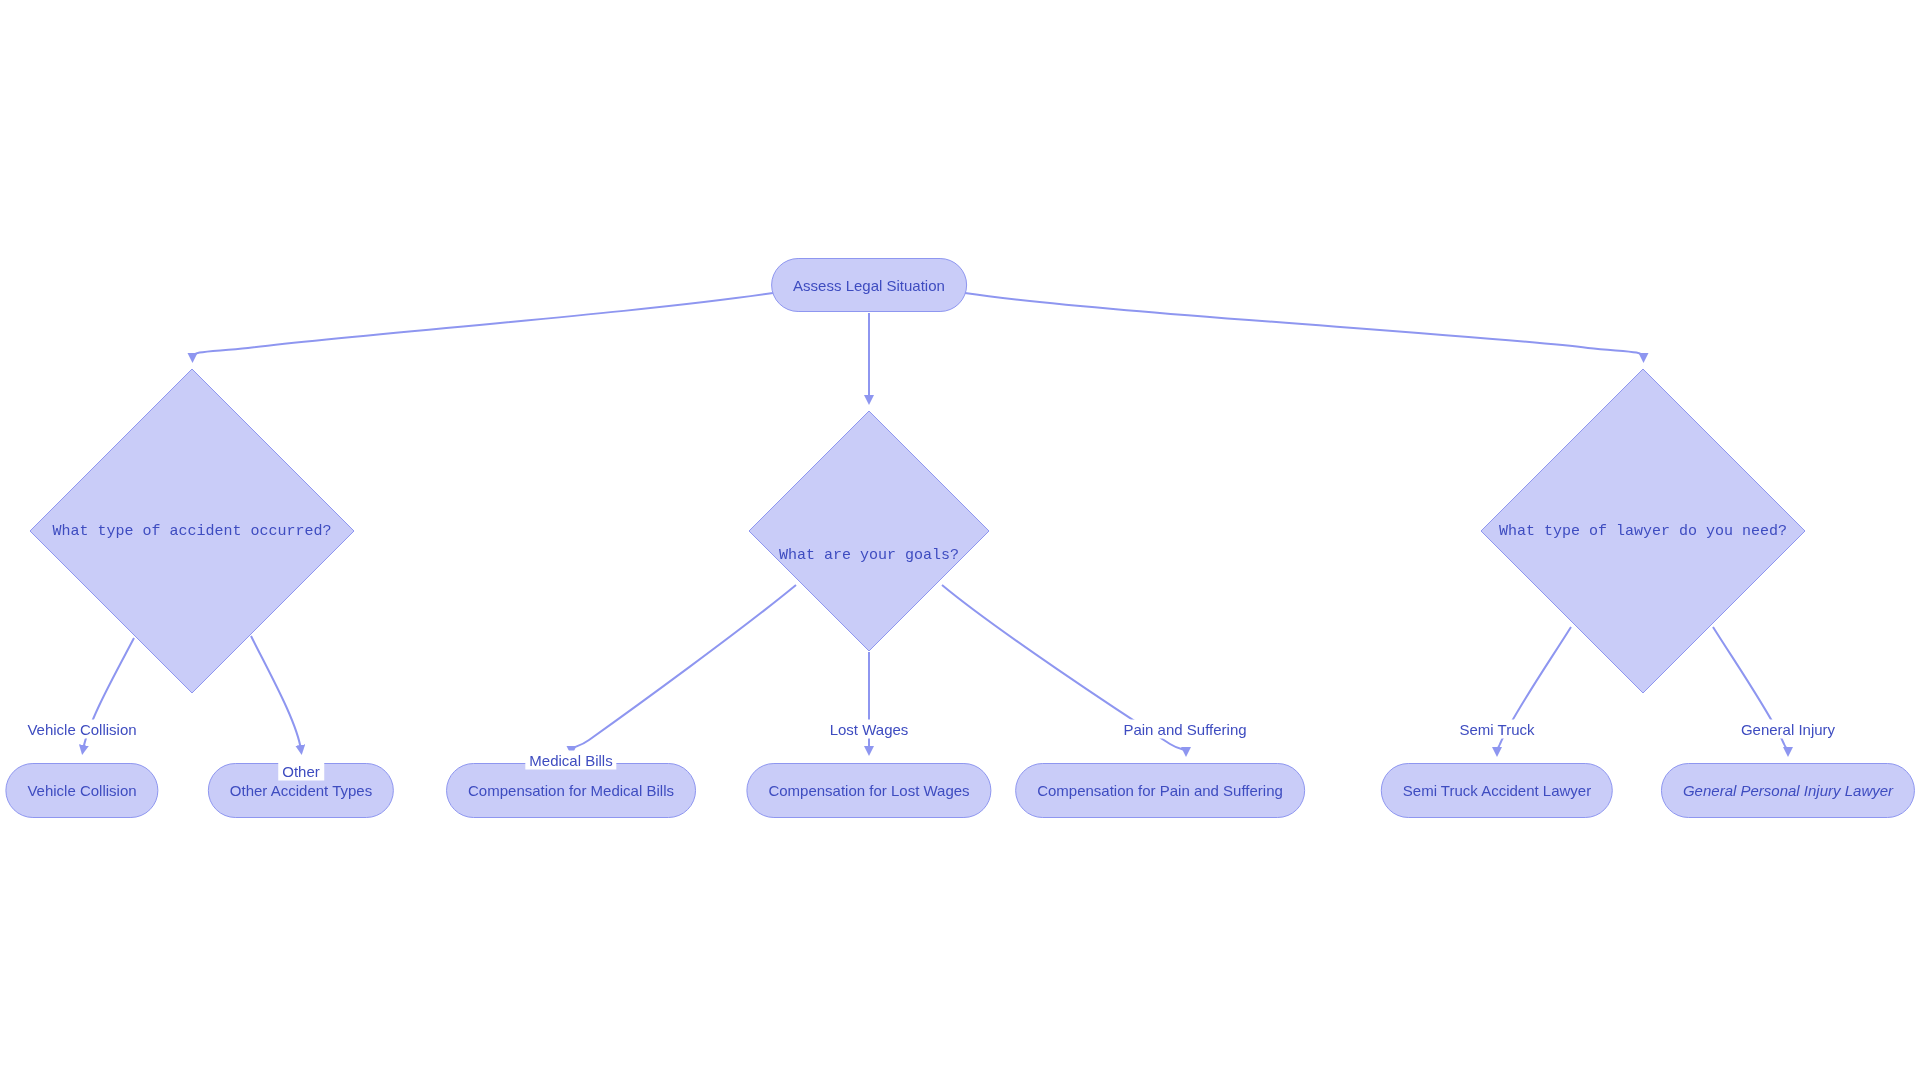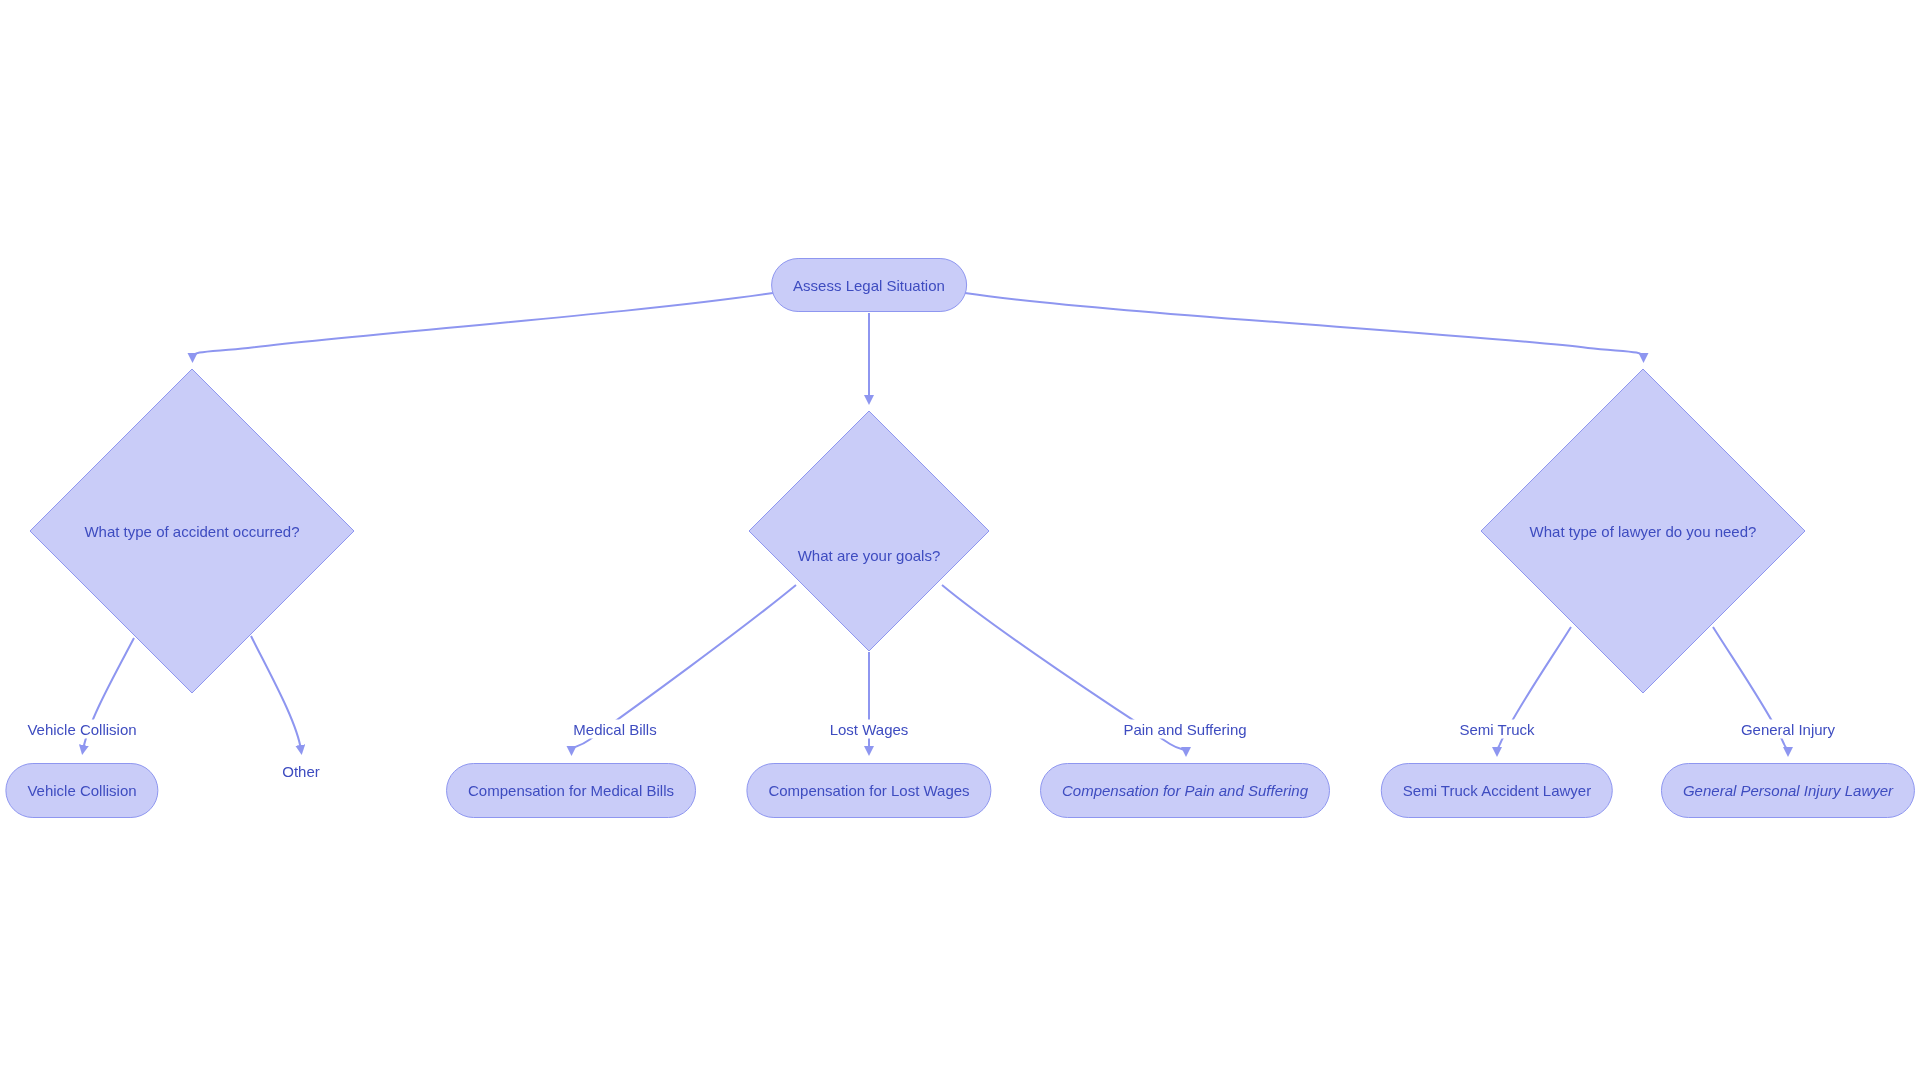--- a/index.html
+++ b/index.html
@@ -34,20 +34,21 @@
     transform:translateX(-50%);
   }
   .diamond-label{
     position:absolute;
     z-index:2;
     transform:translate(-50%,-50%);
     color:var(--text-color);
     font-size:15px;
     white-space:nowrap;
     text-align:right;
+    font-family:Liberation Mono, monospace;
   }
   .edge-label{
     position:absolute;
     z-index:3;
     transform:translate(-50%,-50%);
     background:var(--background);
     padding:1px 4px;
     color:var(--text-color);
     font-size:15px;
     white-space:nowrap;
@@ -88,26 +89,27 @@
   </svg>
 
   <div class="node" style="left:869px;top:258px;height:54px;">Assess Legal Situation</div>
 
   <div class="diamond-label" style="left:192px;top:531px;">What type of accident occurred?</div>
   <div class="diamond-label" style="left:869px;top:555px;">What are your goals?</div>
   <div class="diamond-label" style="left:1643px;top:531px;">What type of lawyer do you need?</div>
 
   <div class="edge-label" style="left:82px;top:729px;">Vehicle Collision</div>
   <div class="edge-label" style="left:301px;top:771px;">Other</div>
-  <div class="edge-label" style="left:571px;top:729px;margin-left:44px;">Medical Bills</div>
+  <div class="edge-label" style="left:571px;top:760px;">Medical Bills</div>
   <div class="edge-label" style="left:869px;top:729px;">Lost Wages</div>
   <div class="edge-label" style="left:1185px;top:729px;">Pain and Suffering</div>
   <div class="edge-label" style="left:1497px;top:729px;">Semi Truck</div>
   <div class="edge-label" style="left:1788px;top:729px;">General Injury</div>
 
   <div class="node" style="left:82px;top:763px;">Vehicle Collision</div>
+  <div class="node" style="left:301px;top:763px;">Other Accident Types</div>
   <div class="node" style="left:571px;top:763px;">Compensation for Medical Bills</div>
   <div class="node" style="left:869px;top:763px;">Compensation for Lost Wages</div>
-  <div class="node" style="left:1185px;top:763px;font-style:italic;">Compensation for Pain and Suffering</div>
+  <div class="node" style="left:1160px;top:763px;">Compensation for Pain and Suffering</div>
   <div class="node" style="left:1497px;top:763px;">Semi Truck Accident Lawyer</div>
   <div class="node" style="left:1788px;top:763px;font-style:italic;">General Personal Injury Lawyer</div>
 
 </div>
 
 </body></html>

